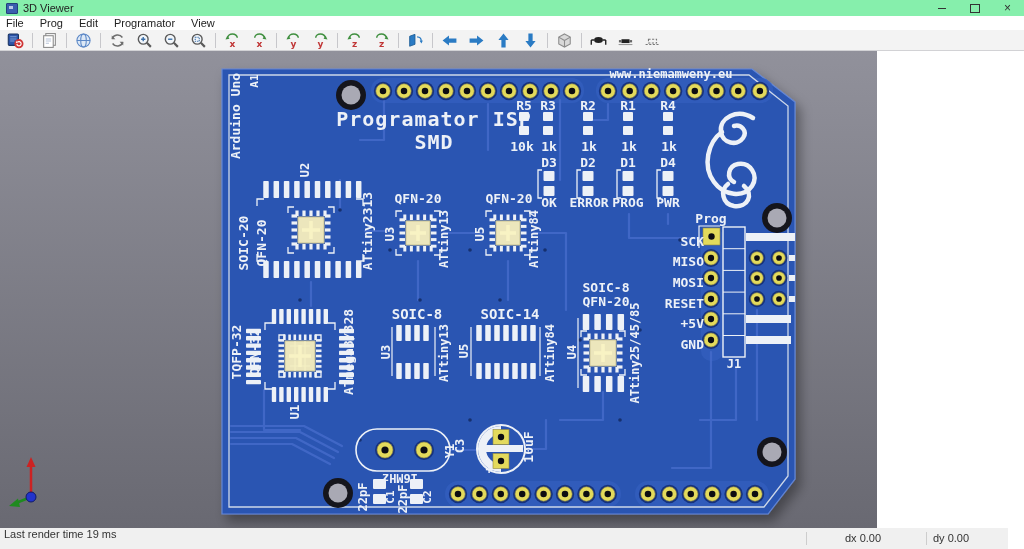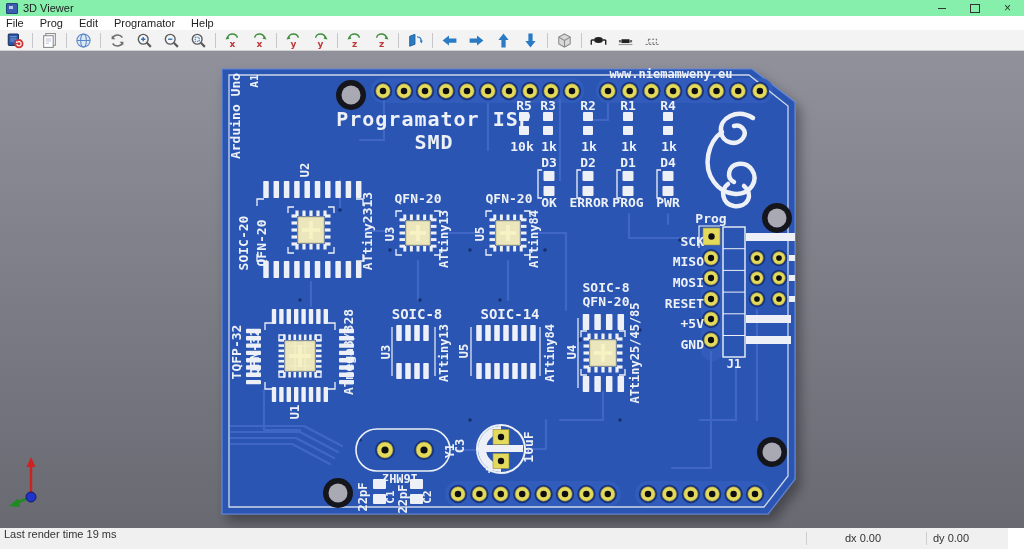--- a/index.html
+++ b/index.html
@@ -23,21 +23,21 @@
   .menu-item{padding:0 8px;height:14px;line-height:14px}
   .menu-item:first-child{padding-left:6px}
   
   .toolbar{position:absolute;top:30px;left:0;right:0;height:20px;background:#f3f3f3;
            border-bottom:1px solid #d2d2d5;display:flex;align-items:center;padding-left:2px}
   .tb-btn{width:27px;height:19px;border:none;background:transparent;padding:0;
           display:flex;align-items:center;justify-content:center}
   .tb-ic{display:flex}
   .tb-sep{width:1px;height:15px;background:#c7c7cb;margin:0 3px}
   
-  .viewport{position:absolute;top:51px;left:0;width:1024px;height:477px;
+  .viewport{position:absolute;top:51px;left:0;width:877px;height:477px;
             background:linear-gradient(#91919b,#696972)}
   .viewport svg{position:absolute;left:0;top:0}
   .silk{fill:#edf1f7;font-family:"DejaVu Sans Mono",monospace;font-weight:bold}
   
   .statusbar{position:absolute;top:528px;left:0;right:16px;height:27px;background:#f0f0f0;
              font-size:11px;color:#333;display:flex;}
   .sb-left{margin-left:4px}
   .sb-sep{position:absolute;top:4px;width:1px;height:13px;background:#cdcdcd}
   .sb-dx{position:absolute;left:845px;top:4px}
   .sb-dy{position:absolute;left:933px;top:4px}
@@ -60,21 +60,21 @@
         <span class="glyph-close">×</span>
       </button>
   </div>
 </div>
 
 <div class="menubar" id="menubar">
     <div class="menu-item">File</div>
     <div class="menu-item">Prog</div>
     <div class="menu-item">Edit</div>
     <div class="menu-item">Programator</div>
-    <div class="menu-item">Help</div>
+    <div class="menu-item">View</div>
   </div>
 
 <div class="toolbar" id="toolbar">
     <button class="tb-btn">
       <span class="tb-ic">
         <svg viewBox="0 0 16 16" width="17" height="17">
           <rect x="1.2" y="1.8" width="9.6" height="10.8" rx="1" fill="#2e55a8" stroke="#1b3563"></rect>
           <path d="M3 4.5h6M3 6.5h6M3 8.5h4" stroke="#7fa0d8" stroke-width="1"></path>
           <circle cx="11.2" cy="11" r="4.3" fill="#cf3535"></circle>
           <path d="M9.3 11.2 a2 2 0 1 0 .6-1.6" stroke="#fff" stroke-width="1.1" fill="none"></path>

